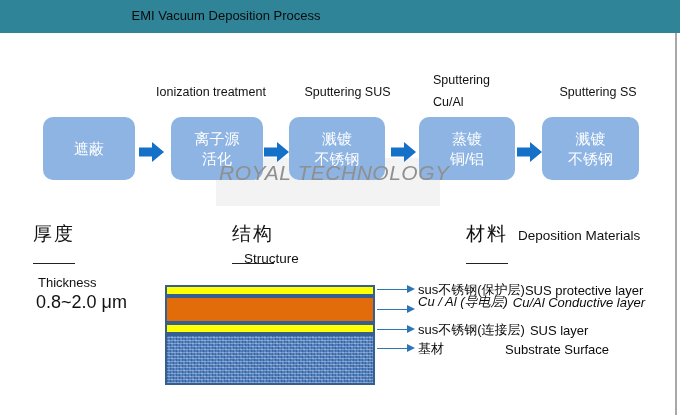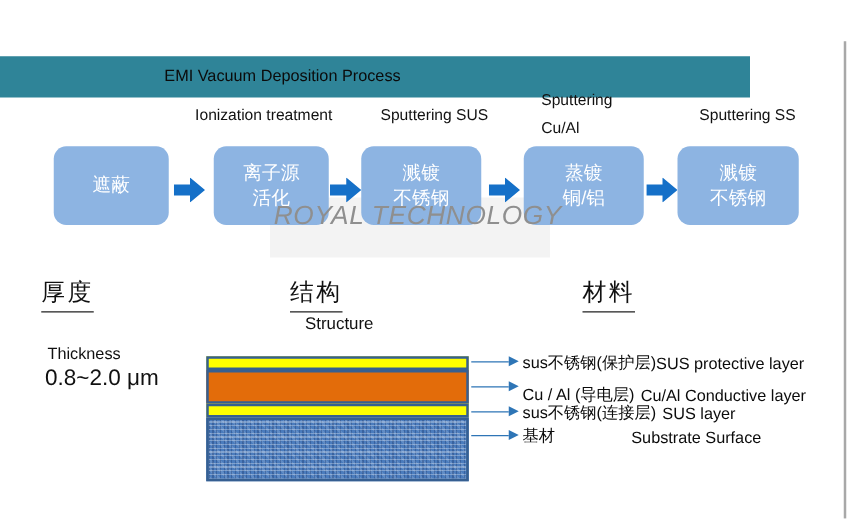--- a/index.html
+++ b/index.html
@@ -1,21 +1,21 @@
 <!DOCTYPE html>
 <html><head>
 <meta charset="utf-8">
 <style>
   html,body{margin:0;padding:0;background:#fff;}
   .page{
     position:relative;width:680px;height:415px;background:#ffffff;overflow:hidden;
     font-family:"Liberation Sans","DejaVu Sans",sans-serif;color:#000;
   }
   
-  .titlebar{position:absolute;left:0;top:0;width:600px;height:33px;background:#2F8498;margin-top:45px;}
+  .titlebar{position:absolute;left:0;top:0;width:680px;height:33px;background:#2F8498;}
   .title{position:absolute;left:0;top:8px;width:452px;text-align:center;font-size:13px;color:#0b0b0b;}
   
   .steplabel{position:absolute;font-size:12.5px;text-align:center;white-space:pre-line;line-height:22px;color:#111;}
   
   .pbox{
     position:absolute;top:117px;height:63px;background:#8DB4E2;border-radius:10px;
     display:flex;align-items:center;justify-content:center;text-align:center;
     color:#fff;font-size:15px;line-height:20px;white-space:pre-line;z-index:2;
   }
   
@@ -23,21 +23,21 @@
     position:absolute;top:142px;width:25px;height:20px;background:#1570C8;z-index:2;
     clip-path:polygon(0% 28%,52% 28%,52% 0%,100% 50%,52% 100%,52% 72%,0% 72%);
   }
   
   .wm-box{position:absolute;left:216px;top:158px;width:224px;height:48px;background:#f3f3f3;z-index:1;}
   .wm-text{
     position:absolute;left:219px;top:161px;z-index:3;font-size:21px;font-style:italic;
     color:#8f8f8f;letter-spacing:.5px;white-space:nowrap;
   }
   
-  .cnhead{position:absolute;font-size:19px;color:#111;border-bottom:1.5px solid #222;padding-bottom:2px;
+  .cnhead{position:absolute;font-size:19px;color:#111;border-bottom:1.5px solid #222;padding-bottom:16px;
           font-family:"Liberation Serif","DejaVu Serif",serif;letter-spacing:2px;text-align:center;}
   .subhead{position:absolute;font-size:13.5px;color:#111;}
   
   .thick-label{position:absolute;left:38px;top:275px;font-size:13px;color:#111;text-align:center;}
   .thick-value{position:absolute;left:36px;top:292px;font-size:18px;color:#111;}
   
   .stack{position:absolute;left:165px;top:285px;width:210px;height:100px;}
   .layer{box-sizing:border-box;width:210px;border:2px solid #365F91;}
   .l-yellow{background:#FFFF00;}
   .l-orange{background:#E36C0A;}
@@ -93,41 +93,42 @@
   <div class="blockarrow" style="left:264px;"></div>
   <div class="blockarrow" style="left:391px;"></div>
   <div class="blockarrow" style="left:517px;"></div>
 
   <div class="wm-text">ROYAL TECHNOLOGY</div>
 
   <div class="cnhead" style="left:33px;top:221px;">厚度</div>
   <div class="cnhead" style="left:232px;top:221px;">结构</div>
   <div class="cnhead" style="left:466px;top:221px;">材料</div>
   <div class="subhead" style="left:244px;top:251px;">Structure</div>
+  <div class="subhead" style="left:518px;top:228px;">Deposition Materials</div>
 
   <div class="thick-label">Thickness</div>
   <div class="thick-value">0.8~2.0 μm</div>
 
   <div class="stack">
     <div class="layer l-yellow" style="height:11px;"></div>
     <div class="layer l-orange" style="height:27px;"></div>
     <div class="layer l-yellow" style="height:11px;"></div>
     <div class="layer l-substrate" style="height:51px;"></div>
   </div>
 
   <div class="leader" style="top:289px;"></div>
   <div class="leader" style="top:309px;"></div>
   <div class="leader" style="top:329px;"></div>
   <div class="leader" style="top:348px;"></div>
 
   <div class="callout-row" style="top:281px;">
     <span class="cn">sus不锈钢(保护层)</span>
       <span class="en">SUS protective layer</span>
   </div>
-  <div class="callout-row gap-sm" style="top:307px;">
+  <div class="callout-row gap-sm" style="top:293px;font-style:italic;">
     <span class="cn">Cu / Al (导电层)</span>
       <span class="en">Cu/Al Conductive layer</span>
   </div>
   <div class="callout-row gap-sm" style="top:321px;justify-content:center;">
     <span class="cn">sus不锈钢(连接层)</span>
       <span class="en">SUS layer</span>
   </div>
   <div class="callout-row gap-lg" style="top:340px;gap:39px;">
     <span class="cn">基材</span>
       <span class="en">Substrate Surface</span>

